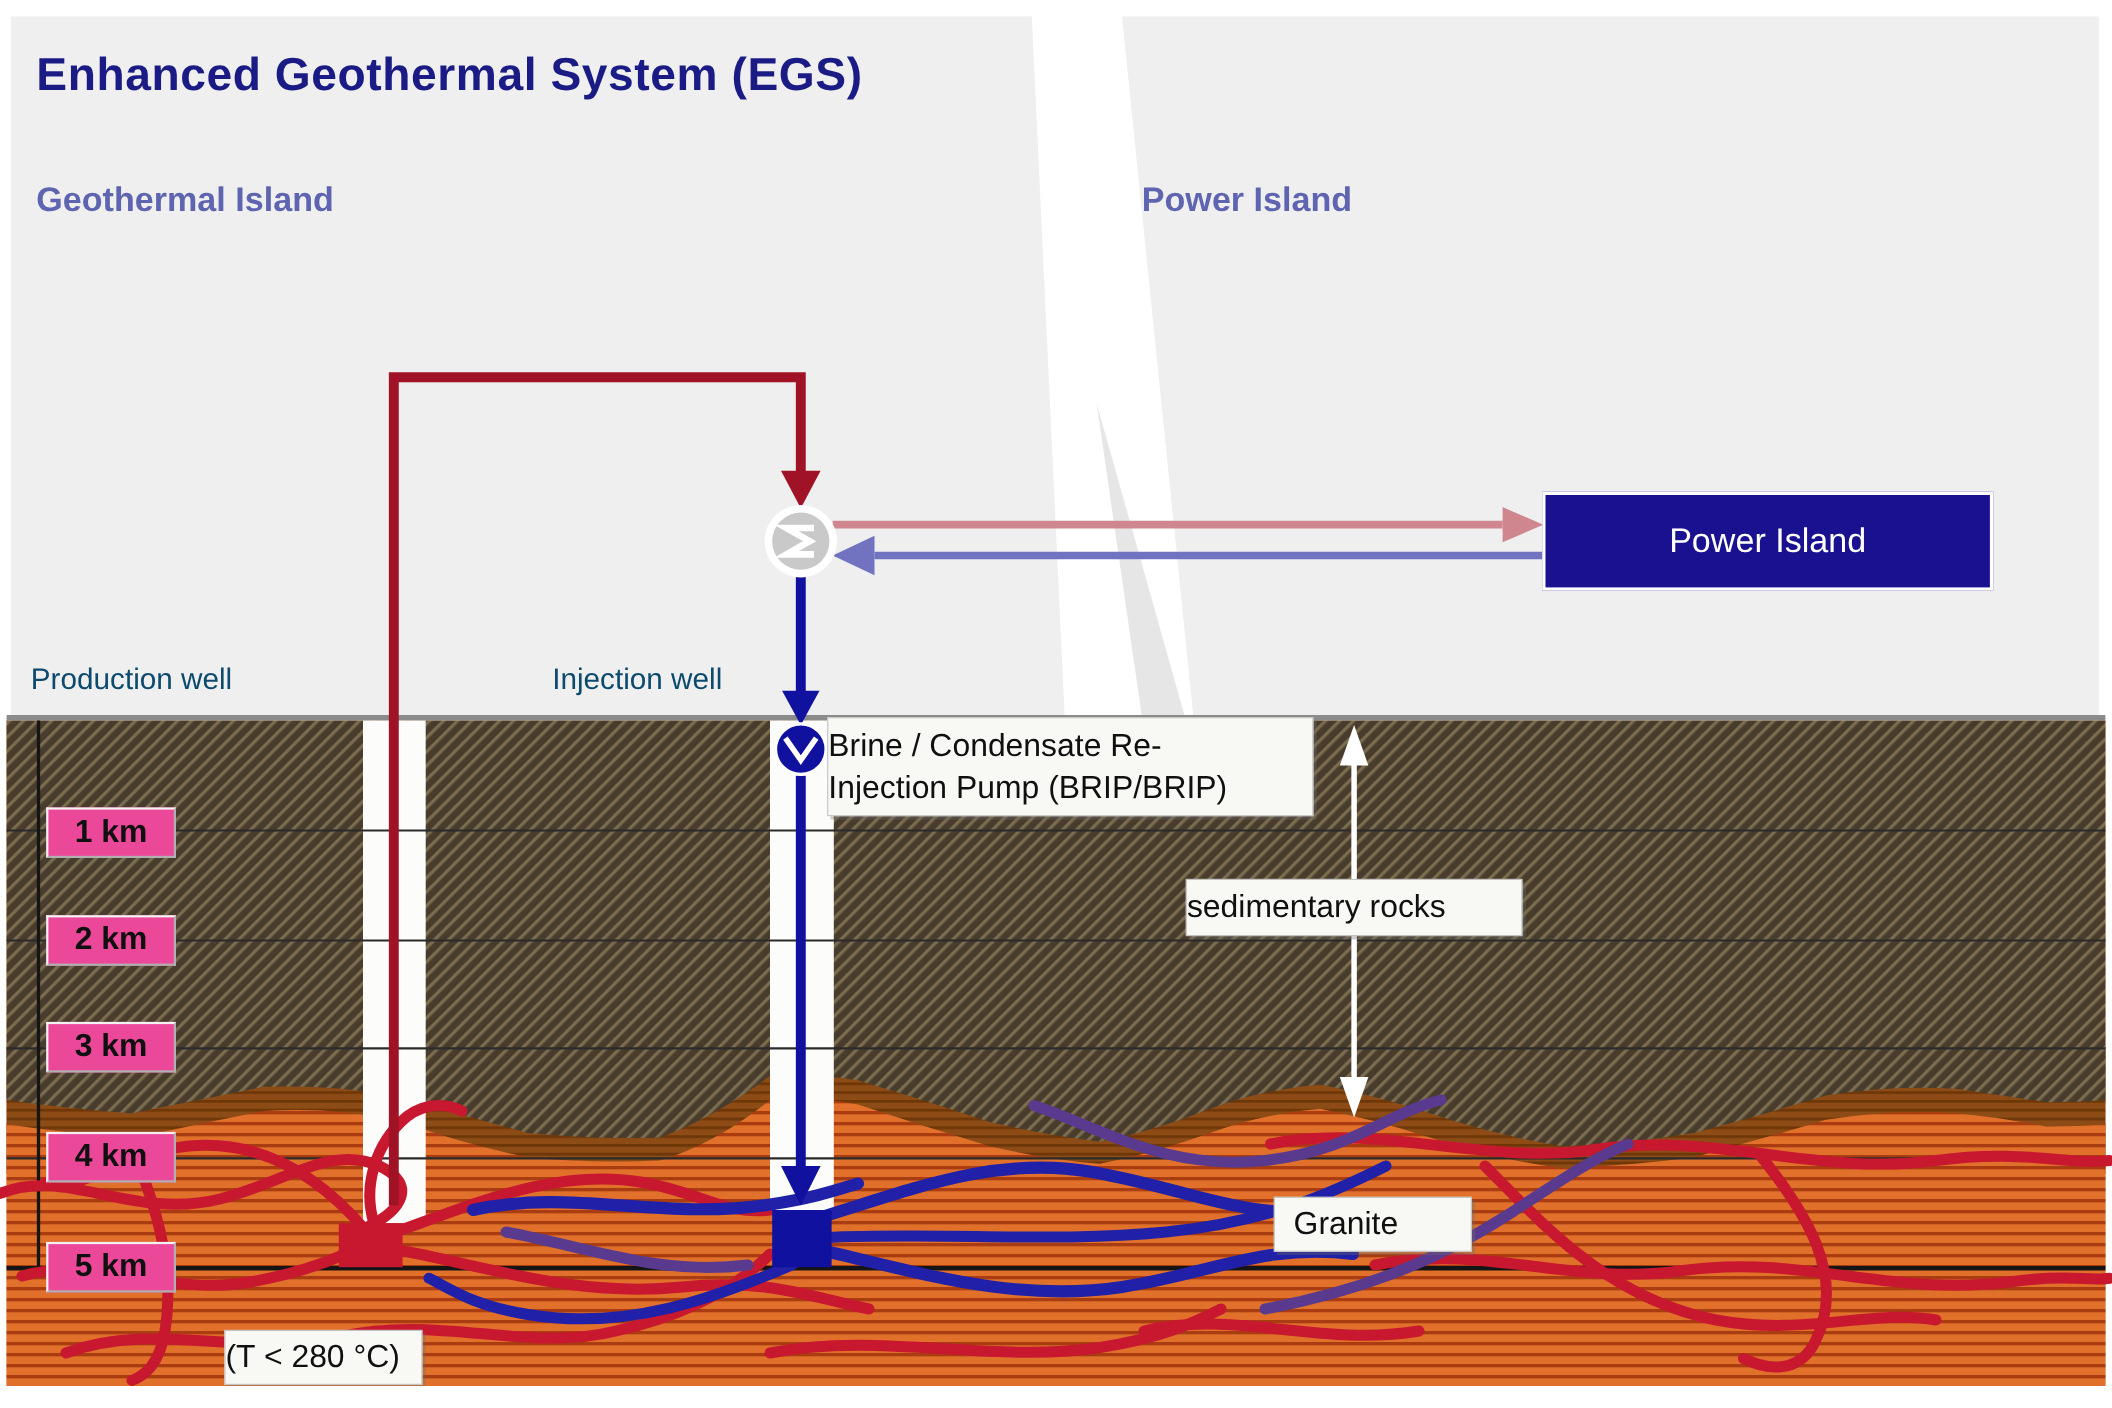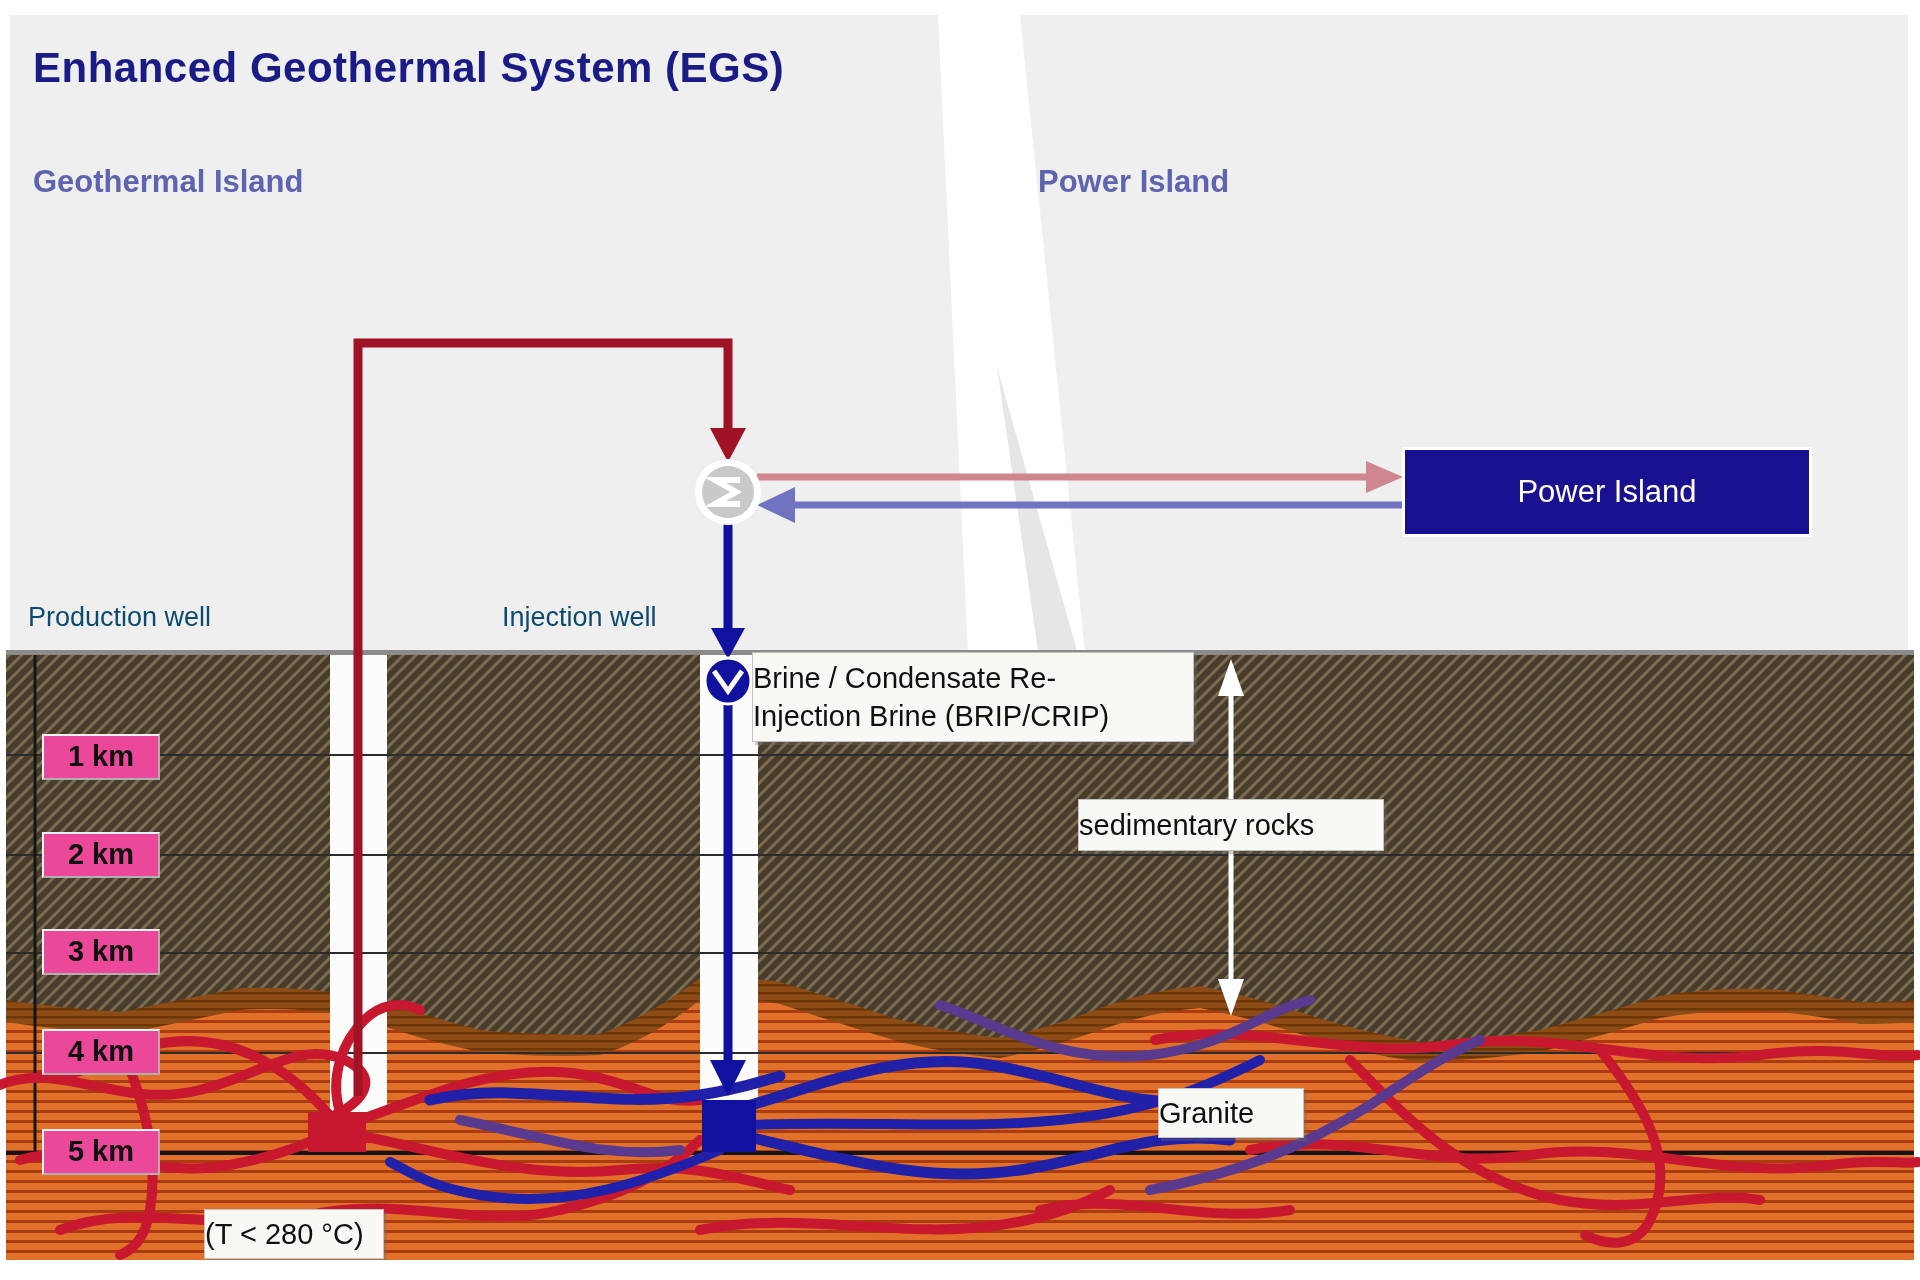--- a/index.html
+++ b/index.html
@@ -33,21 +33,21 @@
   .depth{position:absolute;left:42px;width:118px;height:46px;background:#ec4899;
          border:2px solid;border-color:#f2f2f2 #b0b0b0 #b0b0b0 #f2f2f2;box-sizing:border-box;
          text-align:center;font-size:29px;line-height:40px;color:#101010;font-weight:bold;}
   .depth-1{top:734px}.depth-2{top:832px}.depth-3{top:929px}.depth-4{top:1029px}.depth-5{top:1129px}
 
   .whitebox{position:absolute;background:#f8f8f5;border:1px solid #c2c2c2;
             box-shadow:3px 3px 0 rgba(110,110,110,.35);
             text-align:left;font-size:29px;color:#101010;line-height:38px;}
   .brine{left:752px;top:652px;width:440px;padding:6px 0;}
   .insulating{left:1078px;top:799px;width:304px;padding:6px 0;}
-  .granite{left:1158px;top:1088px;width:144px;padding:5px 0;}
+  .granite{left:1158px;top:1088px;width:144px;padding:5px 17px;}
   .temp{left:176px;top:1209px;width:178px;padding:5px 0;margin-left:28px;}
 
   .power-box{position:absolute;left:1402px;top:447px;width:404px;height:84px;
              background:var(--power-box);border:3px solid #ffffff;box-sizing:content-box;
              color:#ffffff;font-size:31px;display:flex;align-items:center;justify-content:center;}
 </style>
 </head>
 <body>
 
 <div id="stage">
@@ -173,21 +173,21 @@
 <div class="lbl well-lbl well-inj">Injection well</div>
 
 <div class="depth depth-1">1 km</div>
 <div class="depth depth-2">2 km</div>
 <div class="depth depth-3">3 km</div>
 <div class="depth depth-4">4 km</div>
 <div class="depth depth-5">5 km</div>
 
 <div class="whitebox brine">
   <div>Brine / Condensate Re-</div>
-  <div>Injection Brine (BRIP/CRIP)</div>
+  <div>Injection Pump (BRIP/BRIP)</div>
 </div>
 
 <div class="whitebox insulating">
   <div>sedimentary rocks</div>
 </div>
 
 <div class="whitebox granite">Granite</div>
 <div class="whitebox temp">(T &lt; 280 °C)</div>
 
 <div class="power-box">

